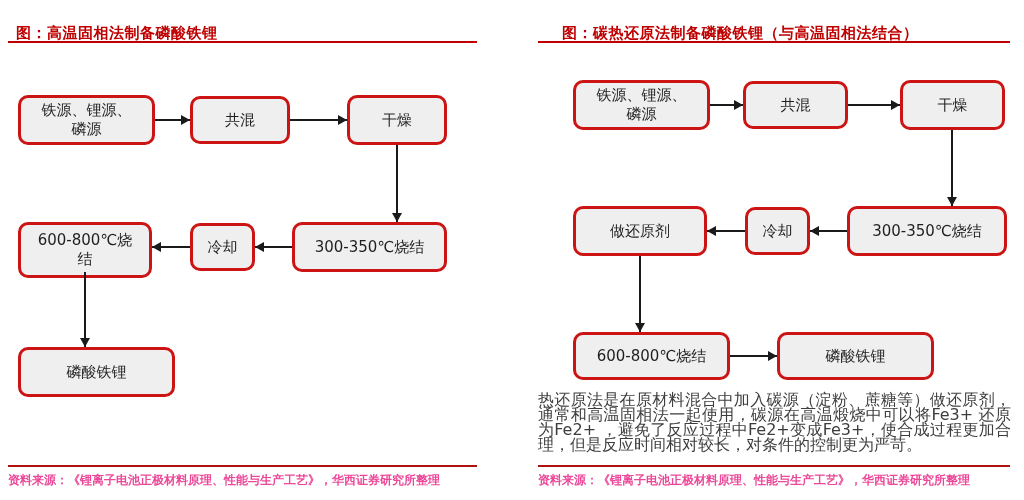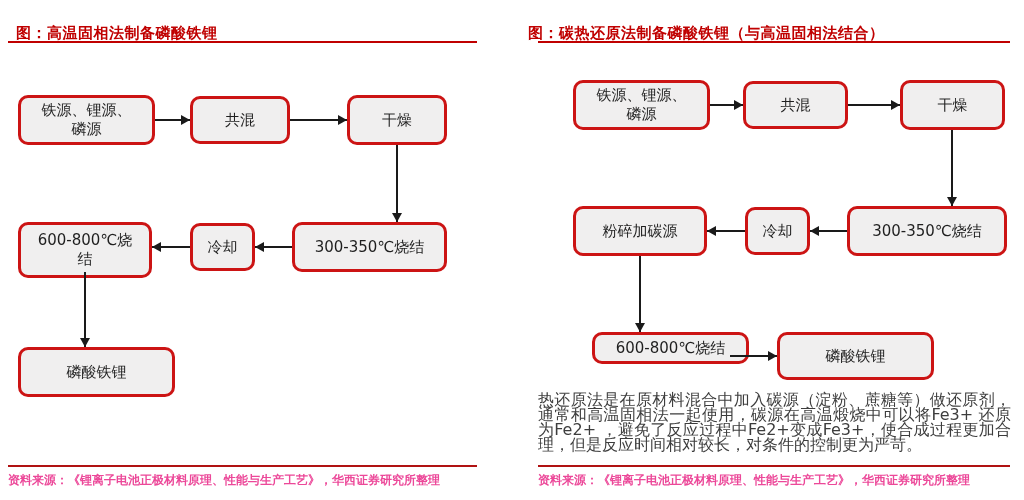--- a/index.html
+++ b/index.html
@@ -128,41 +128,41 @@
 
     <div class="arr-v to-down" style="left:84px; top:272px; height:75px"></div>
 
     <div class="flow-node" style="left:18px; top:347px; width:157px; height:50px">磷酸铁锂</div>
 
     <div class="bottom-rule" style="left:8px; top:465px; width:469px"></div>
     <div class="source-note" style="left:8px; top:472px">资料来源：《锂离子电池正极材料原理、性能与生产工艺》，华西证券研究所整理</div>
   </section>
 
   <section>
-    <h2 class="fig-title" style="left:520px; top:16px">图：碳热还原法制备磷酸铁锂（与高温固相法结合）</h2>
+    <h2 class="fig-title" style="left:554px; top:16px">图：碳热还原法制备磷酸铁锂（与高温固相法结合）</h2>
     <div class="title-rule" style="left:538px; top:41px; width:472px"></div>
 
     <div class="flow-node" style="left:573px; top:80px; width:137px; height:50px">铁源、锂源、
 磷源</div>
     <div class="arr-h to-right" style="left:710px; top:104px; width:33px"></div>
     <div class="flow-node" style="left:743px; top:81px; width:105px; height:48px">共混</div>
     <div class="arr-h to-right" style="left:848px; top:104px; width:52px"></div>
     <div class="flow-node" style="left:900px; top:80px; width:105px; height:50px">干燥</div>
 
     <div class="arr-v to-down" style="left:951px; top:130px; height:76px"></div>
 
-    <div class="flow-node" style="left:573px; top:206px; width:134px; height:50px">粉碎加碳源</div>
+    <div class="flow-node" style="left:573px; top:206px; width:134px; height:50px">做还原剂</div>
     <div class="arr-h to-left" style="left:707px; top:230px; width:38px"></div>
     <div class="flow-node" style="left:745px; top:207px; width:65px; height:48px">冷却</div>
     <div class="arr-h to-left" style="left:810px; top:230px; width:37px"></div>
     <div class="flow-node" style="left:847px; top:206px; width:160px; height:50px">300-350℃烧结</div>
 
     <div class="arr-v to-down" style="left:639px; top:256px; height:76px"></div>
 
-    <div class="flow-node" style="left:592px; top:332px; width:157px; height:32px">600-800℃烧结</div>
+    <div class="flow-node" style="left:573px; top:332px; width:157px; height:48px">600-800℃烧结</div>
     <div class="arr-h to-right" style="left:730px; top:355px; width:47px"></div>
     <div class="flow-node" style="left:777px; top:332px; width:157px; height:48px">磷酸铁锂</div>
 
     <div class="note-text" style="left:538px; top:392px; width:473px">热还原法是在原材料混合中加入碳源（淀粉、蔗糖等）做还原剂，通常和高温固相法一起使用，碳源在高温煅烧中可以将Fe3+ 还原为Fe2+ ，避免了反应过程中Fe2+变成Fe3+，使合成过程更加合理，但是反应时间相对较长，对条件的控制更为严苛。</div>
 
     <div class="bottom-rule" style="left:538px; top:465px; width:472px"></div>
     <div class="source-note" style="left:538px; top:472px">资料来源：《锂离子电池正极材料原理、性能与生产工艺》，华西证券研究所整理</div>
   </section>
 
 </div>

